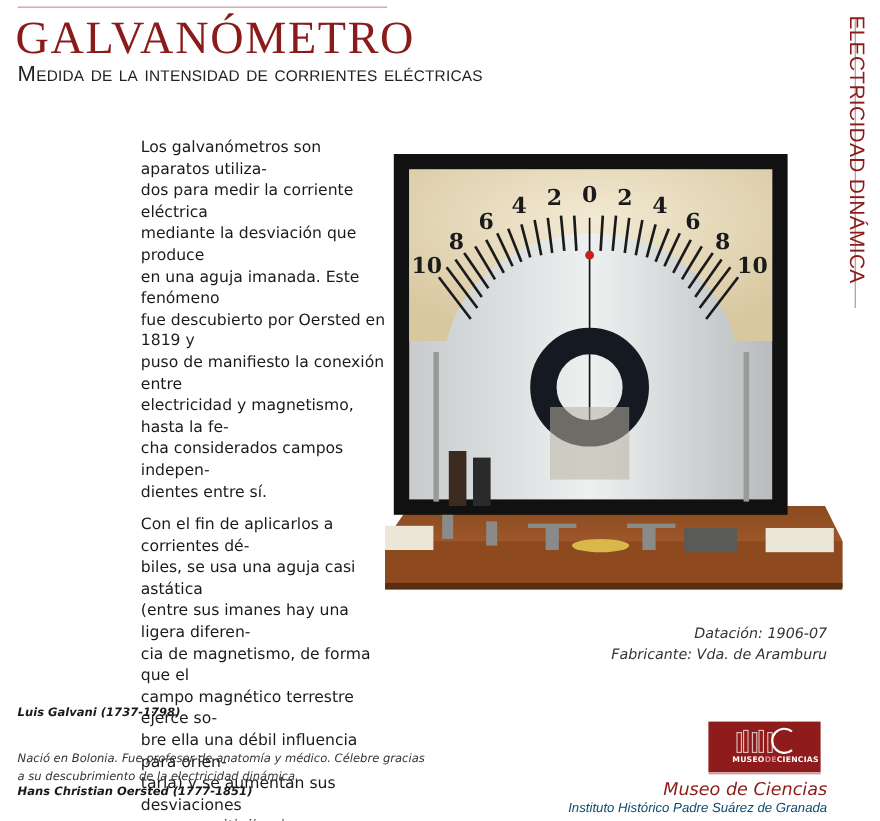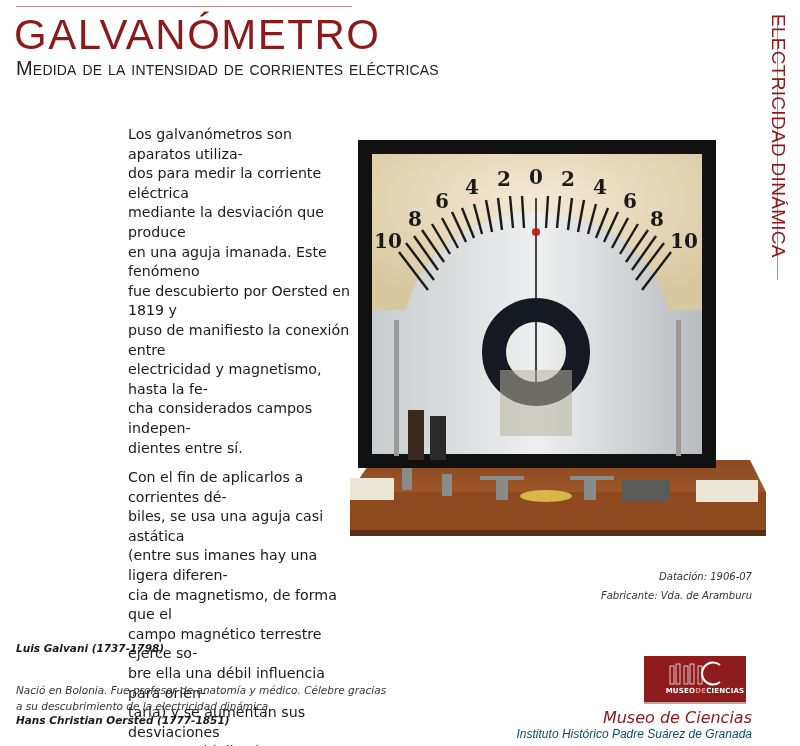--- a/index.html
+++ b/index.html
@@ -1,36 +1,36 @@
 <!DOCTYPE html>
 <html><head>
 <meta charset="utf-8">
 <style>
   * { box-sizing: border-box; margin: 0; padding: 0; }
   html, body { width: 800px; height: 746px; background: #ffffff; overflow: hidden; }
   body { position: relative; font-family: "DejaVu Sans", sans-serif; color: #1a1a1a; }
 
   .top-rule { position: absolute; left: 16px; top: 6px; width: 336px; height: 1px; background: #c98a8a; }
-  .title { position: absolute; left: 14px; top: 12px; font-family: Liberation Sans, sans-serif; font-size: 42px; letter-spacing: 1.5px; color: #8b1a1a; font-weight: normal; line-height: 46px; }
+  .title { position: absolute; left: 14px; top: 12px; font-family: Liberation Serif, serif; font-size: 42px; letter-spacing: 1.5px; color: #8b1a1a; font-weight: normal; line-height: 46px; }
   .subtitle { position: absolute; left: 16px; top: 60px; font-family: "Liberation Sans", sans-serif; font-size: 20px; color: #222; font-variant: small-caps; letter-spacing: 0.2px; line-height: 16px; }
 
   .vertical-wrap { position: absolute; left: 740px; top: 14px; width: 60px; height: 270px; }
   .vertical-rule { position: absolute; left: 37px; top: 4px; width: 1px; height: 262px; background: #b48a8a; }
   .vertical-title { position: absolute; left: 49px; top: 0; transform-origin: 0 0; transform: rotate(90deg); white-space: nowrap; font-family: "Liberation Sans", sans-serif; font-size: 19px; color: #8b1a1a; letter-spacing: 0.3px; line-height: 22px; }
 
   .body-text { position: absolute; left: 128px; top: 125px; width: 228px; font-family: "DejaVu Sans", sans-serif; font-size: 14.2px; line-height: 19.6px; color: #1a1a1a; }
   .body-text p { margin-bottom: 10px; white-space: pre-line; }
 
   .bio { position: absolute; left: 16px; font-family: "DejaVu Sans", sans-serif; font-style: italic; font-size: 10.5px; color: #1a1a1a; line-height: 16px; }
   .bio-name { font-weight: bold; }
   .bio-text { font-style: italic; color: #333; white-space: pre-line; margin-top: 19px; }
 
   .photo { position: absolute; left: 350px; top: 140px; width: 416px; height: 420px; }
 
-  .meta { position: absolute; right: 48px; top: 567px; text-align: right; font-family: "DejaVu Sans", sans-serif; font-style: italic; font-size: 10px; color: #333; line-height: 19px; }
+  .meta { position: absolute; right: 48px; top: 567px; text-align: right; font-family: "DejaVu Sans", sans-serif; font-style: italic; font-size: 13px; color: #333; line-height: 19px; }
 
   .logo { position: absolute; left: 644px; top: 656px; width: 102px; height: 46px; background: #8f1c1c; }
   .logo-mark { position: absolute; left: 24px; top: 4px; width: 54px; height: 26px; }
   .logo-text { position: absolute; left: 0; width: 122px; top: 31px; text-align: center; font-family: "DejaVu Sans", sans-serif; font-weight: bold; font-size: 7px; color: #fff; letter-spacing: 0.2px; }
   .logo-text .accent { color: #e08a8a; }
   .logo-underline { position: absolute; left: 0; bottom: -2px; width: 102px; height: 2px; background: #c9a0a0; }
 
   .museum-name { position: absolute; right: 48px; top: 708px; font-family: "DejaVu Sans", sans-serif; font-style: italic; font-size: 16px; color: #8b1a1a; }
   .institute-name { position: absolute; right: 48px; top: 727px; font-family: Liberation Sans, sans-serif; font-style: italic; font-size: 12px; color: #0c4a6e; }
 </style>

